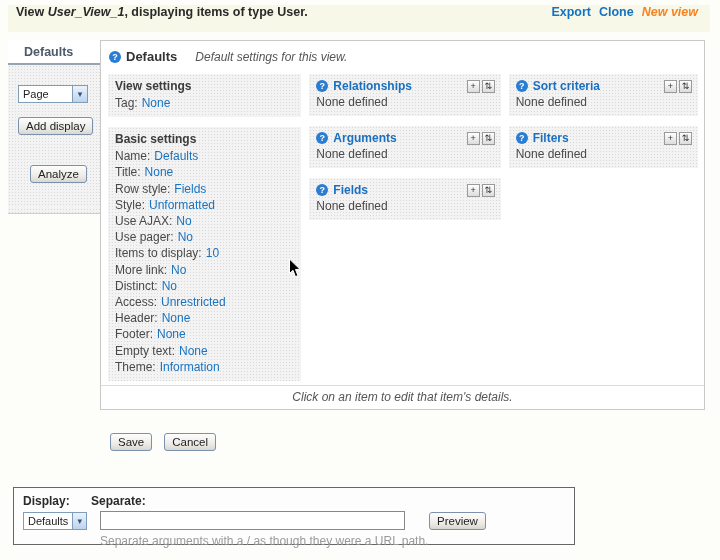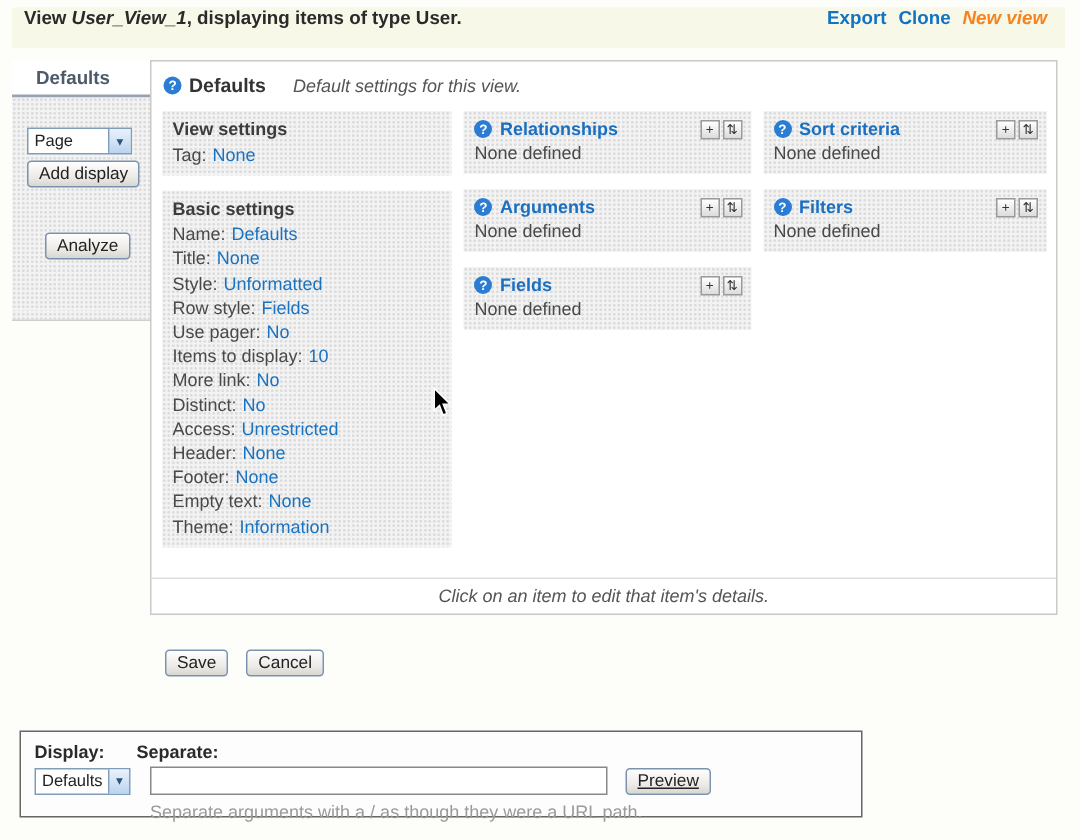--- a/index.html
+++ b/index.html
@@ -47,21 +47,21 @@
              border-left:1px solid #7f9db9; color:#33527a; font-size:9px;
              display:flex; align-items:center; justify-content:center; }
   .side-body .sel { margin-left:10px; width:70px; }
   .side-body .sel .sel-txt { flex:1; }
   .btn {
     display:inline-block; border:1px solid #7c91ad; border-radius:3px;
     background:linear-gradient(#fefefe,#eceae6 65%,#d8d6d0);
     font-size:11.5px; color:#222; padding:2px 7px 2px 7px; cursor:pointer;
     font-family:inherit;
   }
-  .btn-add { margin:4px 0 0 10px; }
+  .btn-add { margin:14px 0 0 10px; }
   .btn-analyze { margin:30px 0 0 22px; }
 
   
   .main {
     position:absolute; left:100px; top:40px; width:605px; height:370px;
     background:#fff; border:1px solid #c9c9c9; display:flex; flex-direction:column;
   }
   .main-hdr { padding:8px 8px 6px 8px; display:flex; align-items:center; }
   .help {
     display:inline-block; width:12px; height:12px; border-radius:50%;
@@ -105,21 +105,21 @@
   }
   .b-labels { display:flex; font-weight:bold; color:#2a2a2a; }
   .b-lab-display { width:68px; }
   .b-controls { display:flex; align-items:center; margin-top:3px; }
   .b-controls .sel { width:64px; }
   .b-controls .sel .sel-txt { flex:1; }
   .arg-input {
     margin-left:13px; width:305px; height:19px; border:1px solid #888;
     background:#fff; font-family:inherit; font-size:12px; padding:0 3px;
   }
-  .btn-preview { margin-left:12px;text-decoration:underline; }
+  .btn-preview { margin-left:24px; }
   .b-help { margin:4px 0 0 77px; color:#9a9a9a; }
 
   .cursor { position:absolute; left:288px; top:258px; pointer-events:none; }
 </style>
 </head>
 <body>
 
 <div class="hdr">
   <div class="hdr-title"><b>View </b><b><i>User_View_1</i></b><b>, displaying items of type User.</b></div>
   <div class="hdr-links">
@@ -159,22 +159,23 @@
           <span>Tag:</span><a class="link val">None</a>
         </div>
       </div>
 
       <div class="box dotted">
         <div class="box-title-row">
           <span class="box-title">Basic settings</span>
         </div>
         <div class="row"><span>Name:</span><a class="link val">Defaults</a></div>
         <div class="row"><span>Title:</span><a class="link val">None</a></div>
+        <div class="row"><span>Row style:</span><a class="link val">Fields</a></div>
         <div class="row"><span>Style:</span><a class="link val">Unformatted</a></div>
-        <div class="row"><span>Row style:</span><a class="link val">Fields</a></div>
+        <div class="row"><span>Use AJAX:</span><a class="link val">No</a></div>
         <div class="row"><span>Use pager:</span><a class="link val">No</a></div>
         <div class="row"><span>Items to display:</span><a class="link val">10</a></div>
         <div class="row"><span>More link:</span><a class="link val">No</a></div>
         <div class="row"><span>Distinct:</span><a class="link val">No</a></div>
         <div class="row"><span>Access:</span><a class="link val">Unrestricted</a></div>
         <div class="row"><span>Header:</span><a class="link val">None</a></div>
         <div class="row"><span>Footer:</span><a class="link val">None</a></div>
         <div class="row"><span>Empty text:</span><a class="link val">None</a></div>
         <div class="row"><span>Theme:</span><a class="link val">Information</a></div>
       </div>

